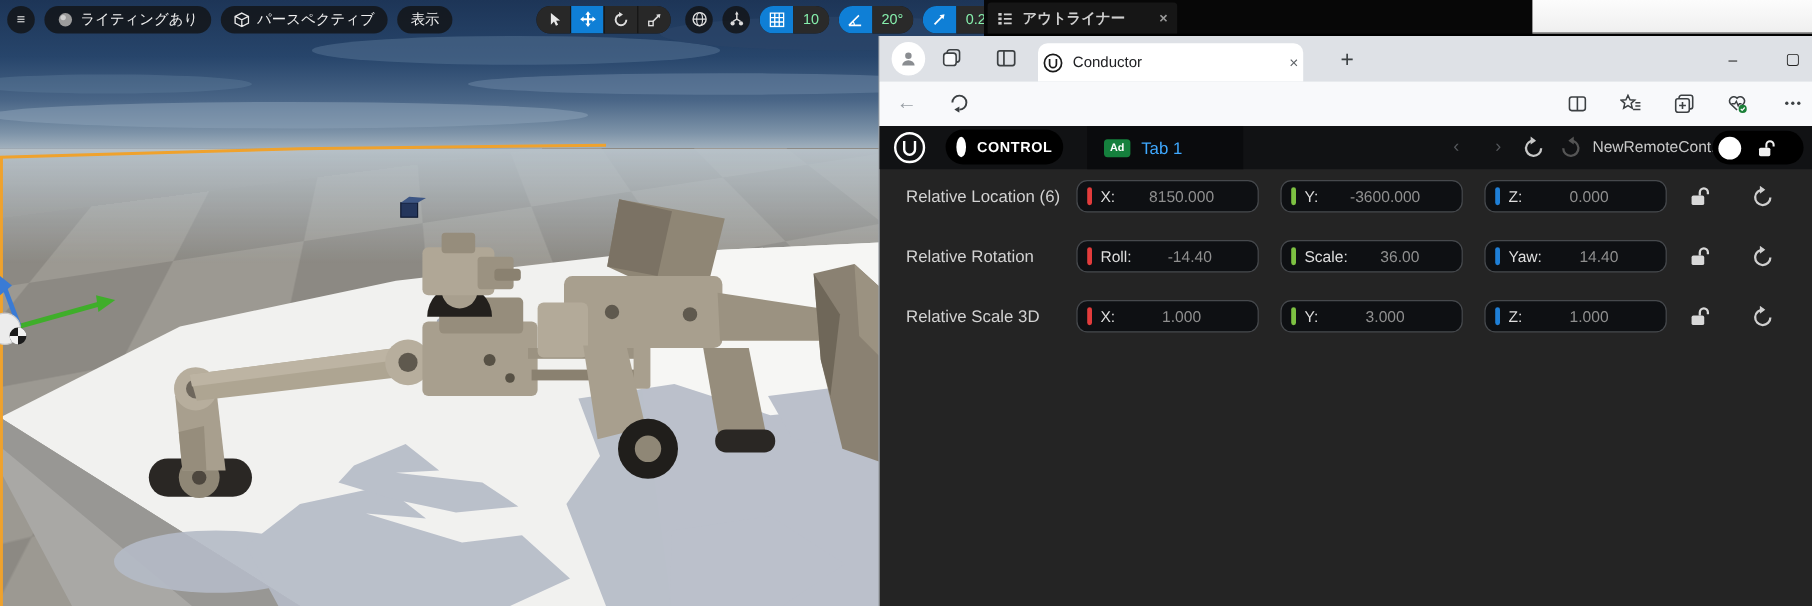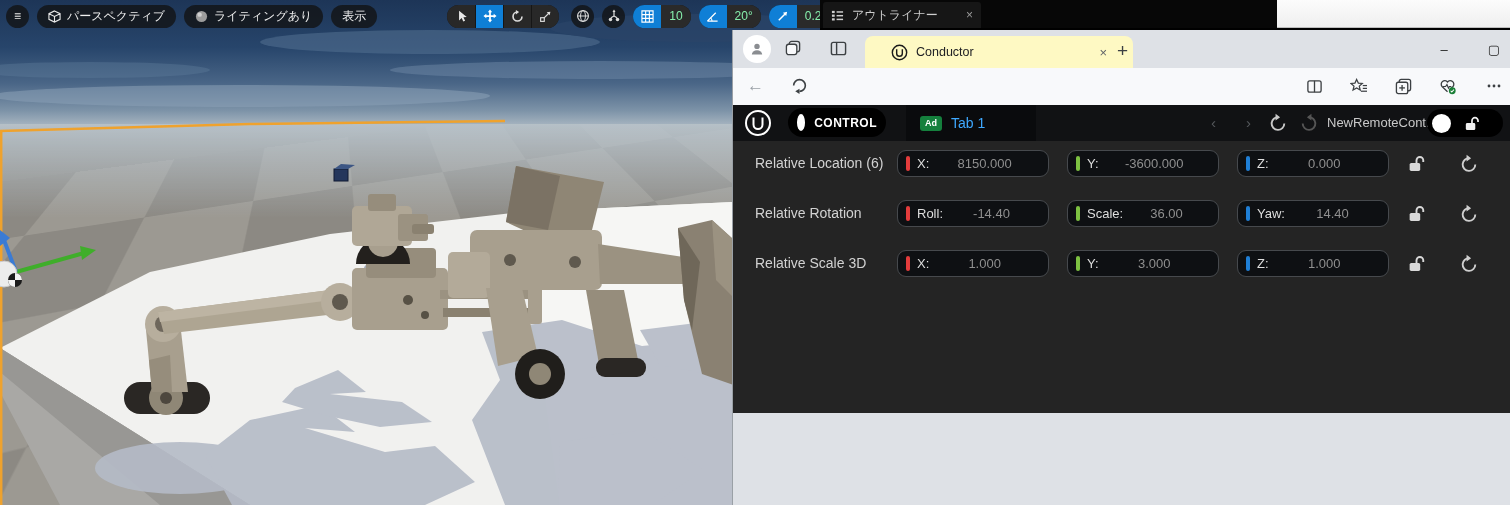--- a/index.html
+++ b/index.html
@@ -24,48 +24,48 @@
                display:flex; align-items:center; justify-content:center; font-size:12px; flex:0 0 auto; }
   .vp-pill { height:23px; border-radius:12px; background:rgba(18,18,18,.78); color:#f0f0f0; font-size:12px;
              display:flex; align-items:center; gap:6px; padding:0 11px; white-space:nowrap; }
   .vp-group { height:23px; border-radius:12px; background:rgba(18,18,18,.82); display:flex; overflow:hidden; }
   .vp-cell { width:28px; height:23px; display:flex; align-items:center; justify-content:center; background:#282828; }
   .vp-cell + .vp-cell { border-left:1px solid #161616; }
   .vp-cell.active { background:#0f7fd6; }
   .vp-val { height:23px; display:flex; align-items:center; padding:0 8px; color:#86efac; font-size:12px; background:#2a2a2a; }
 
   
-  .ue-strip { position:absolute; left:820px; top:0; width:526px; height:28px; background:#070707; }
+  .ue-strip { position:absolute; left:820px; top:0; width:526px; height:28px; background:#070707;font-weight:bold; }
   .ue-tab { position:absolute; left:3px; top:2px; width:158px; height:26px; background:#161616; border-radius:3px 3px 0 0;
             display:flex; align-items:center; gap:8px; padding:0 8px; color:#cfcfcf; font-size:12px; }
   .ue-tab .close { margin-left:auto; color:#9a9a9a; font-size:12px; }
   .white-strip { position:absolute; left:1277px; top:0; width:233px; height:28px;
                  background:linear-gradient(#fcfcfc,#efefef); border-bottom:1px solid #bdbdbd; }
 
   
   .browser { position:absolute; left:733px; top:30px; width:777px; height:475px; background:#dee1e6; box-shadow:-1px 0 0 #9aa0a6; }
   .b-tabbar { position:relative; height:38px; background:#dee1e6; }
   .b-ico { color:#3c4043; display:flex; align-items:center; justify-content:center; }
   .profile-btn { position:absolute; left:10px; top:5px; width:28px; height:28px; border-radius:50%; background:#fff;
                  display:flex; align-items:center; justify-content:center; }
-  .b-tab { position:absolute; left:132px; top:6px; width:268px; height:32px; background:#fef9c3; border-radius:8px 8px 0 0;
-           display:flex; align-items:center; gap:8px; padding:0 26px; }
+  .b-tab { position:absolute; left:132px; top:6px; width:221px; height:32px; background:#ffffff; border-radius:8px 8px 0 0;
+           display:flex; align-items:center; gap:8px; padding:0 4px; }
   .b-tab-title { font-size:12.5px; color:#202124; flex:1; }
   .b-tab-close { color:#5f6368; font-size:13px; }
   .newtab-btn { position:absolute; left:384px; top:10px; font-size:19px; color:#3c4043; font-weight:300; }
   .win-ctl { position:absolute; top:0; height:38px; width:42px; display:flex; align-items:center; justify-content:center;
              color:#222; font-size:13px; }
 
   .b-toolbar { position:relative; height:37px; background:#f8f9fb; }
   .url-pill { position:absolute; left:97px; top:4.5px; width:463px; height:28px; border-radius:14px; background:#fff;
               box-shadow:0 1px 2px rgba(0,0,0,.18); display:flex; align-items:center; }
   .url-text { font-size:12.5px; color:#5f6368; white-space:nowrap; overflow:hidden; }
   .url-text b { color:#202124; font-weight:700; }
 
-  .webapp { position:absolute; left:0; top:75px; width:777px; height:308px; background:#242424; }
+  .webapp { position:absolute; left:0; top:75px; width:777px; height:400px; background:#242424; }
   .wa-header { position:relative; height:36px; background:#111214; }
   .ctl-pill { position:absolute; left:55px; top:3px; width:98px; height:29px; border-radius:15px; background:#000;
               display:flex; align-items:center; gap:9px; padding:0 9px; }
   .ctl-dot { width:17px; height:17px; border-radius:50%; background:#fff; }
   .ctl-label { color:#fff; font-size:12px; font-weight:700; letter-spacing:.5px; }
   .wa-tab { position:absolute; left:173px; top:0; width:130px; height:36px; background:#0a0b0d;
             display:flex; align-items:center; gap:9px; padding:0 14px; }
   .ad-badge { width:22px; height:15px; border-radius:3px; background:#1789e0; color:#fff; font-size:9px; font-weight:700;
               display:flex; align-items:center; justify-content:center; }
   .wa-tab-label { color:#3fa9ff; font-size:14px; }
@@ -193,31 +193,31 @@
         <path d="M15 273 A7 7 0 0 1 22 280 L15 280 Z" fill="#f2f2f2"></path>
         <path d="M15 287 A7 7 0 0 1 8 280 L15 280 Z" fill="#f2f2f2"></path>
       </g>
     </svg>
 
     <div class="vp-toolbar">
       <div class="vp-circle">≡</div>
 
       <div class="vp-pill">
         <svg width="13" height="13" viewBox="0 0 14 14">
-          <path d="M7 1 L13 4 L13 10 L7 13 L1 10 L1 4 Z M1 4 L7 7 L13 4 M7 7 L7 13" fill="none" stroke="#e8e8e8" stroke-width="1.2"></path>
-        </svg>
-        <span>パースペクティブ</span>
+          <circle cx="7" cy="7" r="6" fill="#9c9c9c"></circle>
+          <circle cx="5" cy="5" r="2.4" fill="#cfcfcf"></circle>
+        </svg>
+        <span>ライティングあり</span>
       </div>
 
       <div class="vp-pill">
         <svg width="13" height="13" viewBox="0 0 14 14">
-          <circle cx="7" cy="7" r="6" fill="#9c9c9c"></circle>
-          <circle cx="5" cy="5" r="2.4" fill="#cfcfcf"></circle>
-        </svg>
-        <span>ライティングあり</span>
+          <path d="M7 1 L13 4 L13 10 L7 13 L1 10 L1 4 Z M1 4 L7 7 L13 4 M7 7 L7 13" fill="none" stroke="#e8e8e8" stroke-width="1.2"></path>
+        </svg>
+        <span>パースペクティブ</span>
       </div>
 
       <div class="vp-pill">
         <span>表示</span>
       </div>
 
       <div class="vp-group" style="margin-left:62px;">
         <div class="vp-cell">
           <svg width="13" height="13" viewBox="0 0 16 16">
             <path d="M5 1 L5 13 L8.2 9.8 L10.2 14.2 L12.4 13.2 L10.4 8.9 L14.5 8.7 Z" fill="#e8e8e8"></path>

